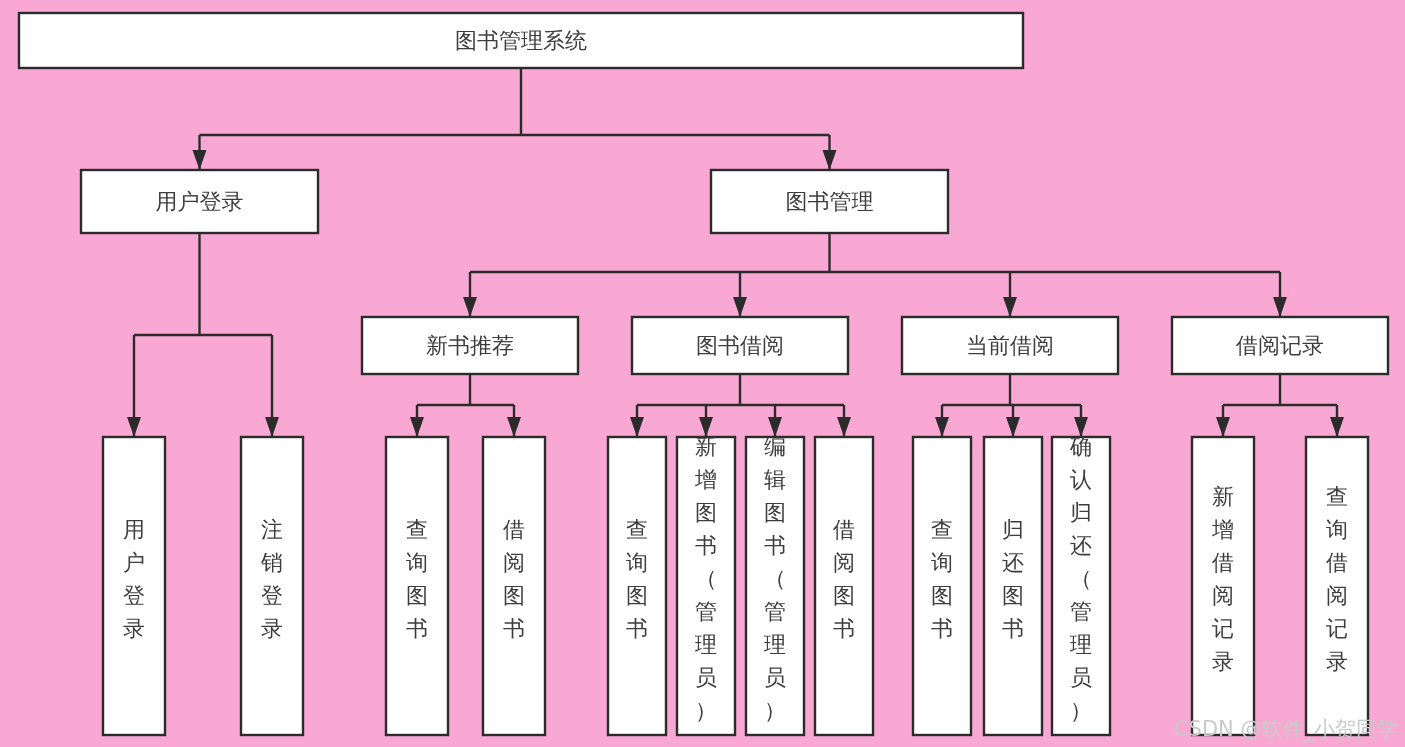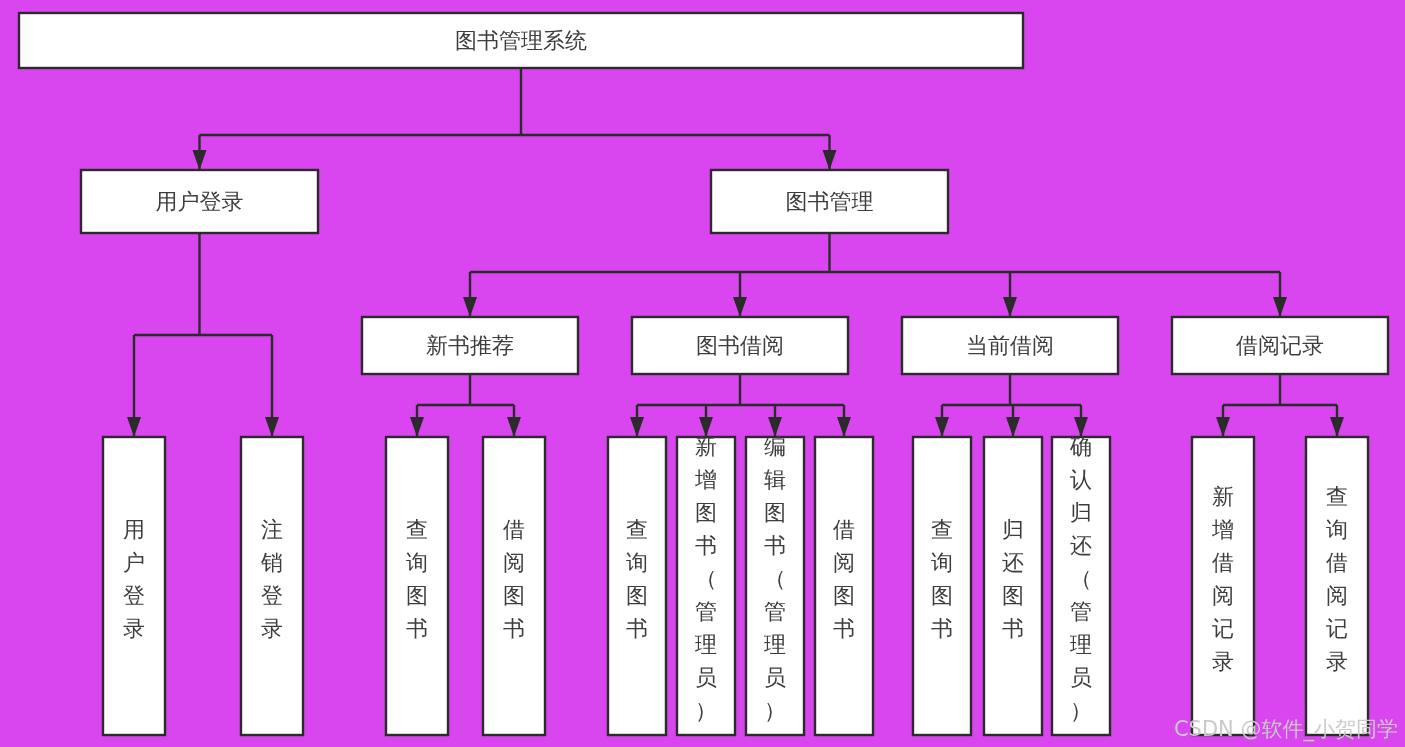--- a/index.html
+++ b/index.html
@@ -8,21 +8,21 @@
     padding: 0;
     background: #ffffff;
   }
   body {
     font-family: "DejaVu Sans", "Liberation Sans", sans-serif;
   }
   #diagram-root {
     position: relative;
     width: 1405px;
     height: 747px;
-    background: #d946ef;
+    background: #f9a8d4;
     overflow: hidden;
   }
   svg#tree-svg {
     position: absolute;
     left: 0;
     top: 0;
     width: 1405px;
     height: 747px;
     display: block;
   }

